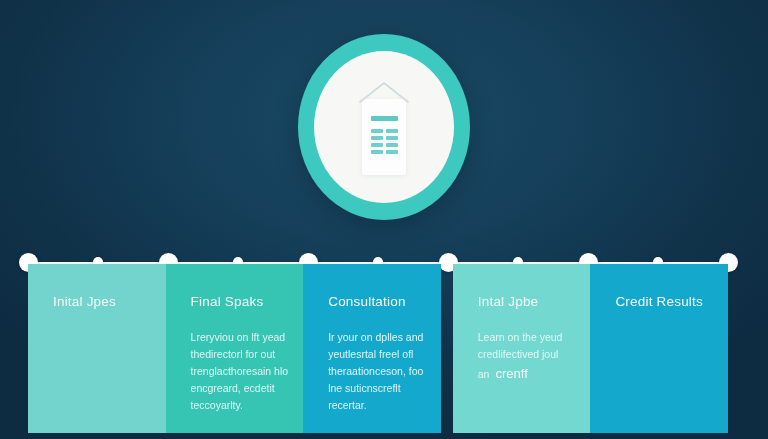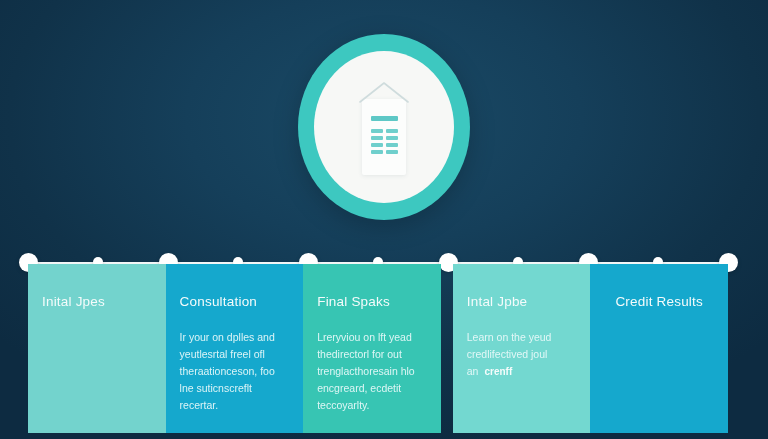--- a/index.html
+++ b/index.html
@@ -99,41 +99,40 @@
   .node.small .dot  { width:10px; height:10px; margin-left:-5px;   margin-top:-5px; }
   
   #cards {
     position:absolute;
     left:28px; top:264px;
     width:700px; height:169px;
     display:flex;
   }
   .card {
     flex:1 1 0;
-    padding:30px 14px 0 14px;
+    padding:30px 14px 0 25px;
     position:relative;
   }
   .card-title {
     font-size:13.5px;
     color:#f4fbfb;
     letter-spacing:.2px;
     margin-bottom:20px;
     white-space:nowrap;
   }
   .card-body {
     font-size:10.5px;
     line-height:1.62;
     color:#eafafa;
     opacity:.93;
   }
   .card-body .accent {
     color:#ffffff;
-    font-size:10px;
+    font-size:13px;
     padding-left:6px;
-    font-weight:bold;
   }
 </style>
 </head>
 <body>
 
 <div id="stage">
 
   <div id="hero">
     <div id="hero-inner">
       <div id="doc">
@@ -200,33 +199,33 @@
         <div class="dot"></div>
       </div>
     </div>
 
   <div id="cards">
 
     <div class="card" style="background: rgb(115, 211, 205);">
       <div class="card-title">Inital Jpes</div>
     </div>
 
+    <div class="card" style="background: rgb(55, 197, 179);">
+      <div class="card-title">Final Spaks</div>
+      <div class="card-body"><span>Lreryviou on lft yead thedirectorl for out trenglacthoresain hlo encgreard, ecdetit teccoyarlty.</span></div>
+    </div>
+
     <div class="card" style="background: rgb(21, 168, 205);">
       <div class="card-title">Consultation</div>
       <div class="card-body"><span>Ir your on dplles and yeutlesrtal freel ofl theraationceson, foo lne suticnscreflt recertar.</span></div>
     </div>
 
-    <div class="card" style="background: rgb(55, 197, 179);">
-      <div class="card-title">Final Spaks</div>
-      <div class="card-body"><span>Lreryviou on lft yead thedirectorl for out trenglacthoresain hlo encgreard, ecdetit teccoyarlty.</span></div>
-    </div>
-
     <div class="card" style="background: rgb(115, 216, 208); margin-left: 12px;">
       <div class="card-title">Intal Jpbe</div>
       <div class="card-body"><span>Learn on the yeud credlifectived joul an</span><span class="accent">crenff</span></div>
     </div>
 
-    <div class="card" style="background: rgb(21, 168, 205); text-align: center;">
+    <div class="card" style="background: rgb(21, 168, 205);">
       <div class="card-title">Credit Results</div>
     </div>
 
   </div>
 </div>
 
 </body></html>

